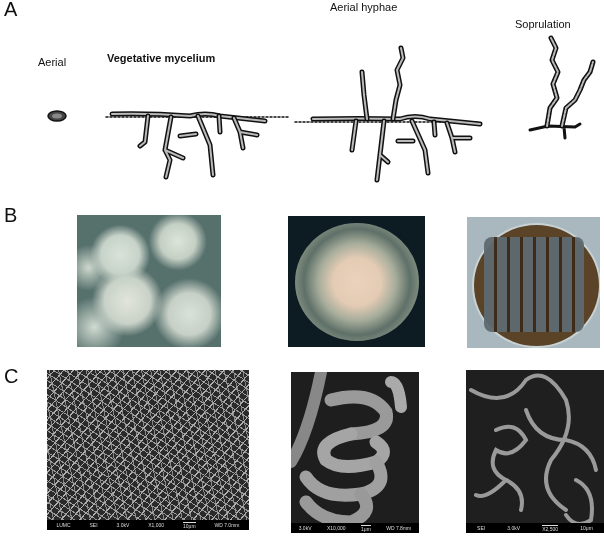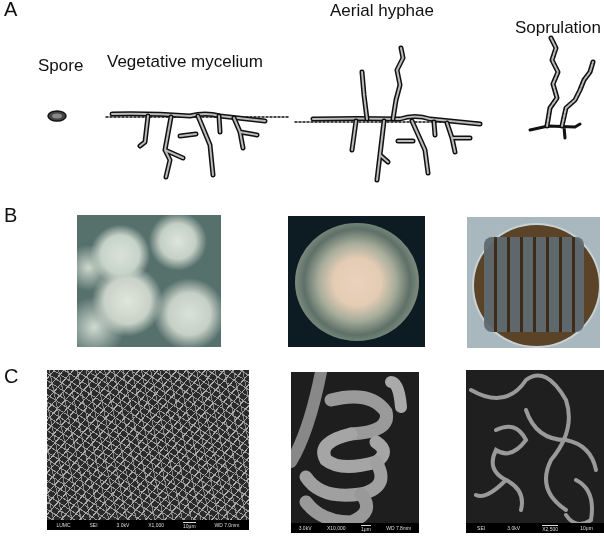--- a/index.html
+++ b/index.html
@@ -1,29 +1,29 @@
 <!DOCTYPE html>
 <html><head>
 <meta charset="utf-8">
 <style>
   html,body{margin:0;padding:0;background:#fff;}
   body{width:604px;height:536px;position:relative;overflow:hidden;font-family:"Liberation Sans",sans-serif;color:#111;}
   .abs{position:absolute;}
   .panel-letter{font-size:20px;font-weight:normal;}
-  .stage-label{font-size:17px;white-space:nowrap;}
+  .stage-label{font-size:11px;white-space:nowrap;}
   .photo{position:absolute;overflow:hidden;}
   .sem-bar{position:absolute;left:0;right:0;bottom:0;height:10px;background:#000;color:#ddd;font-size:5px;display:flex;align-items:center;justify-content:space-around;font-family:"Liberation Sans",sans-serif;}
   svg{position:absolute;left:0;top:0;}
 </style>
 </head>
 <body>
 
 <div class="abs panel-letter" style="left:4px;top:-2px;">A</div>
-<div class="abs stage-label" style="left:38px;top:56px;">Spore</div>
-<div class="abs stage-label" style="left:107px;top:52px;">Vegetative mycelium</div>
+<div class="abs stage-label" style="left:38px;top:56px;">Aerial</div>
+<div class="abs stage-label" style="left:107px;top:52px;font-weight:bold;">Vegetative mycelium</div>
 <div class="abs stage-label" style="left:330px;top:1px;">Aerial hyphae</div>
 <div class="abs stage-label" style="left:515px;top:18px;">Soprulation</div>
 
 <svg width="604" height="200">
   <g fill="none" stroke-linecap="round" stroke-linejoin="round">
 
     <ellipse cx="57" cy="116" rx="9" ry="5" fill="#444" stroke="#111" stroke-width="1.5"></ellipse>
     <ellipse cx="57" cy="116" rx="5" ry="2.5" fill="#888"></ellipse>
 
     <line x1="106" y1="117" x2="290" y2="117" stroke="#111" stroke-width="1.5" stroke-dasharray="2,2"></line>

